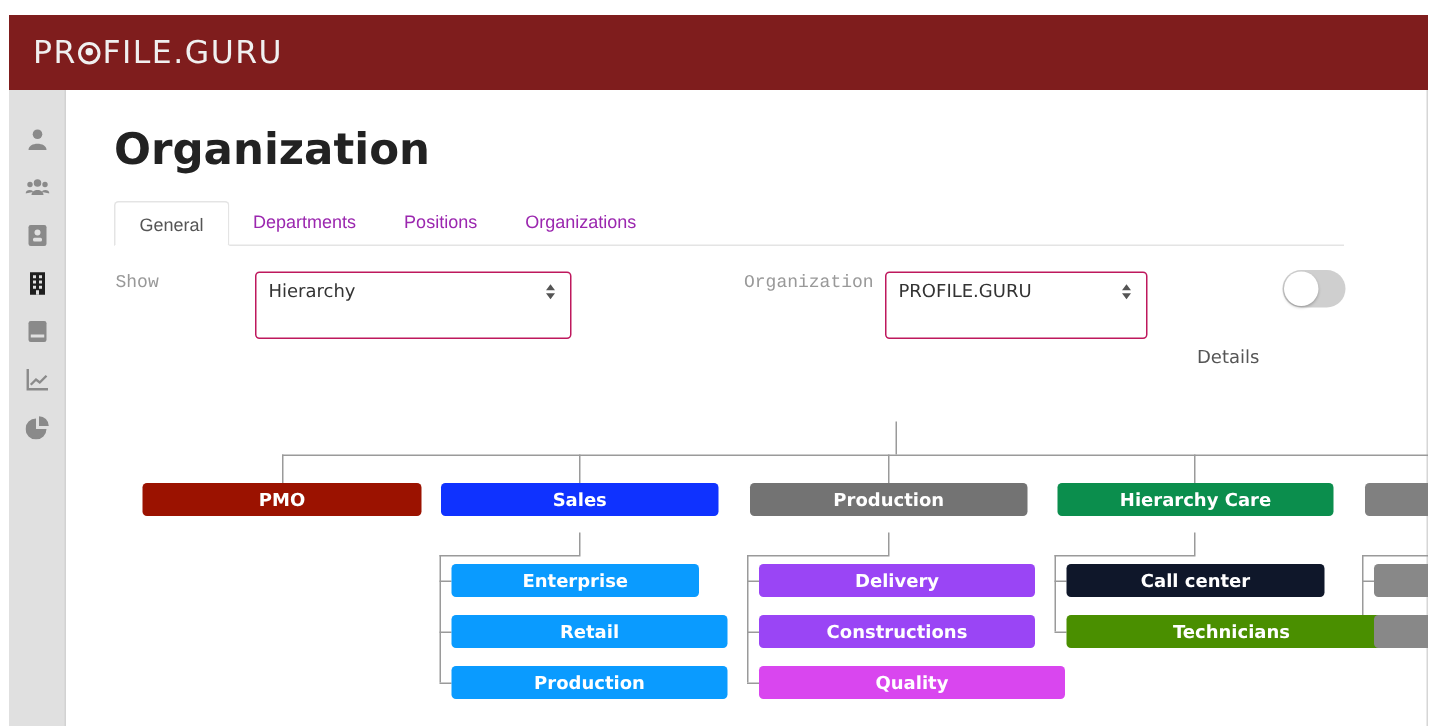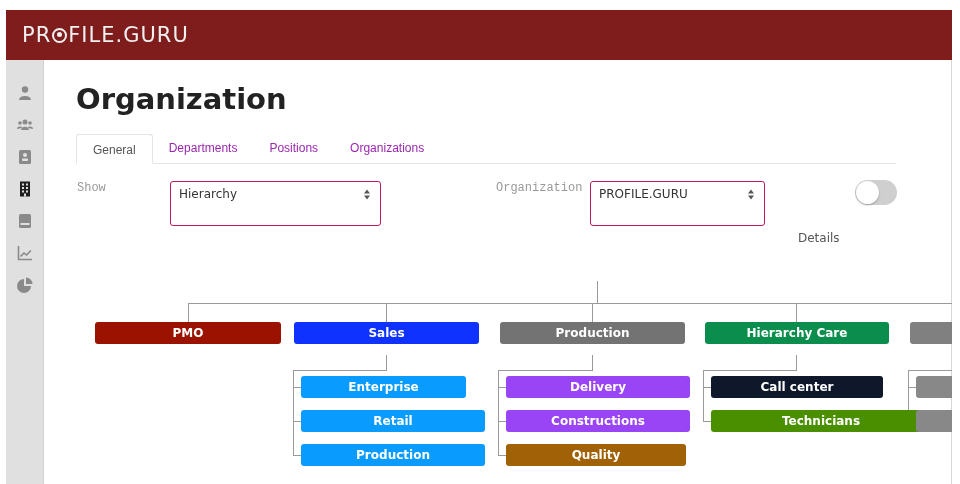--- a/index.html
+++ b/index.html
@@ -171,20 +171,20 @@
   <div class="node" style="left:500px; top:322px; width:185px; background:#737373">Production</div>
   <div class="node" style="left:705px; top:322px; width:184px; background:#0b8e4d">Hierarchy Care</div>
   <div class="node" style="left:910px; top:322px; width:42px; background:#808080; border-radius:3px 0 0 3px"></div>
 
   <div class="node" style="left:301px; top:376px; width:165px; background:#0a9bff">Enterprise</div>
   <div class="node" style="left:301px; top:410px; width:184px; background:#0a9bff">Retail</div>
   <div class="node" style="left:301px; top:444px; width:184px; background:#0a9bff">Production</div>
 
   <div class="node" style="left:506px; top:376px; width:184px; background:#9a45f5">Delivery</div>
   <div class="node" style="left:506px; top:410px; width:184px; background:#9a45f5">Constructions</div>
-  <div class="node" style="left:506px; top:444px; width:180px; background:#a16207">Quality</div>
+  <div class="node" style="left:506px; top:444px; width:204px; background:#d946ef">Quality</div>
 
   <div class="node" style="left:711px; top:376px; width:172px; background:#0f172a">Call center</div>
   <div class="node" style="left:711px; top:410px; width:220px; background:#4a8f00">Technicians</div>
 
   <div class="node" style="left:916px; top:376px; width:36px; background:#888888; border-radius:3px 0 0 3px"></div>
   <div class="node" style="left:916px; top:410px; width:36px; background:#888888; border-radius:3px 0 0 3px"></div>
 </div>
 
 </body></html>

